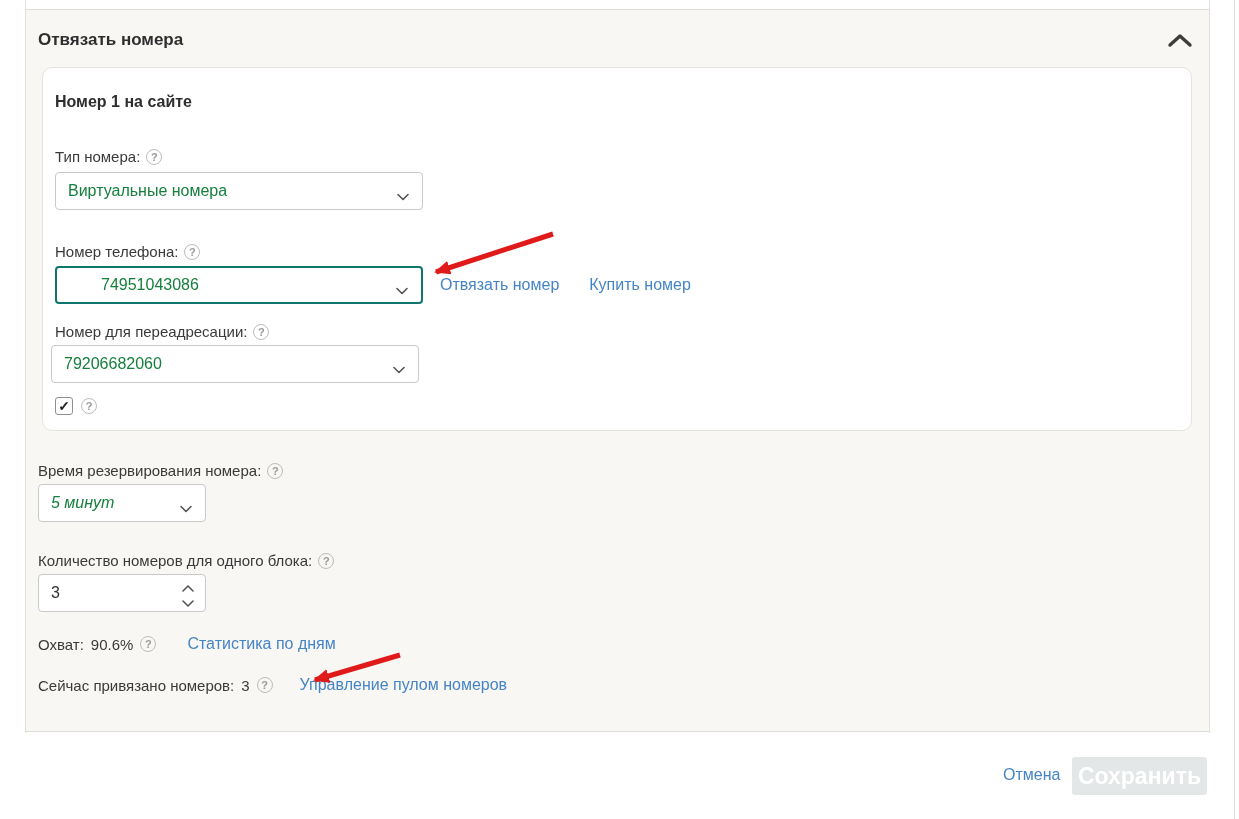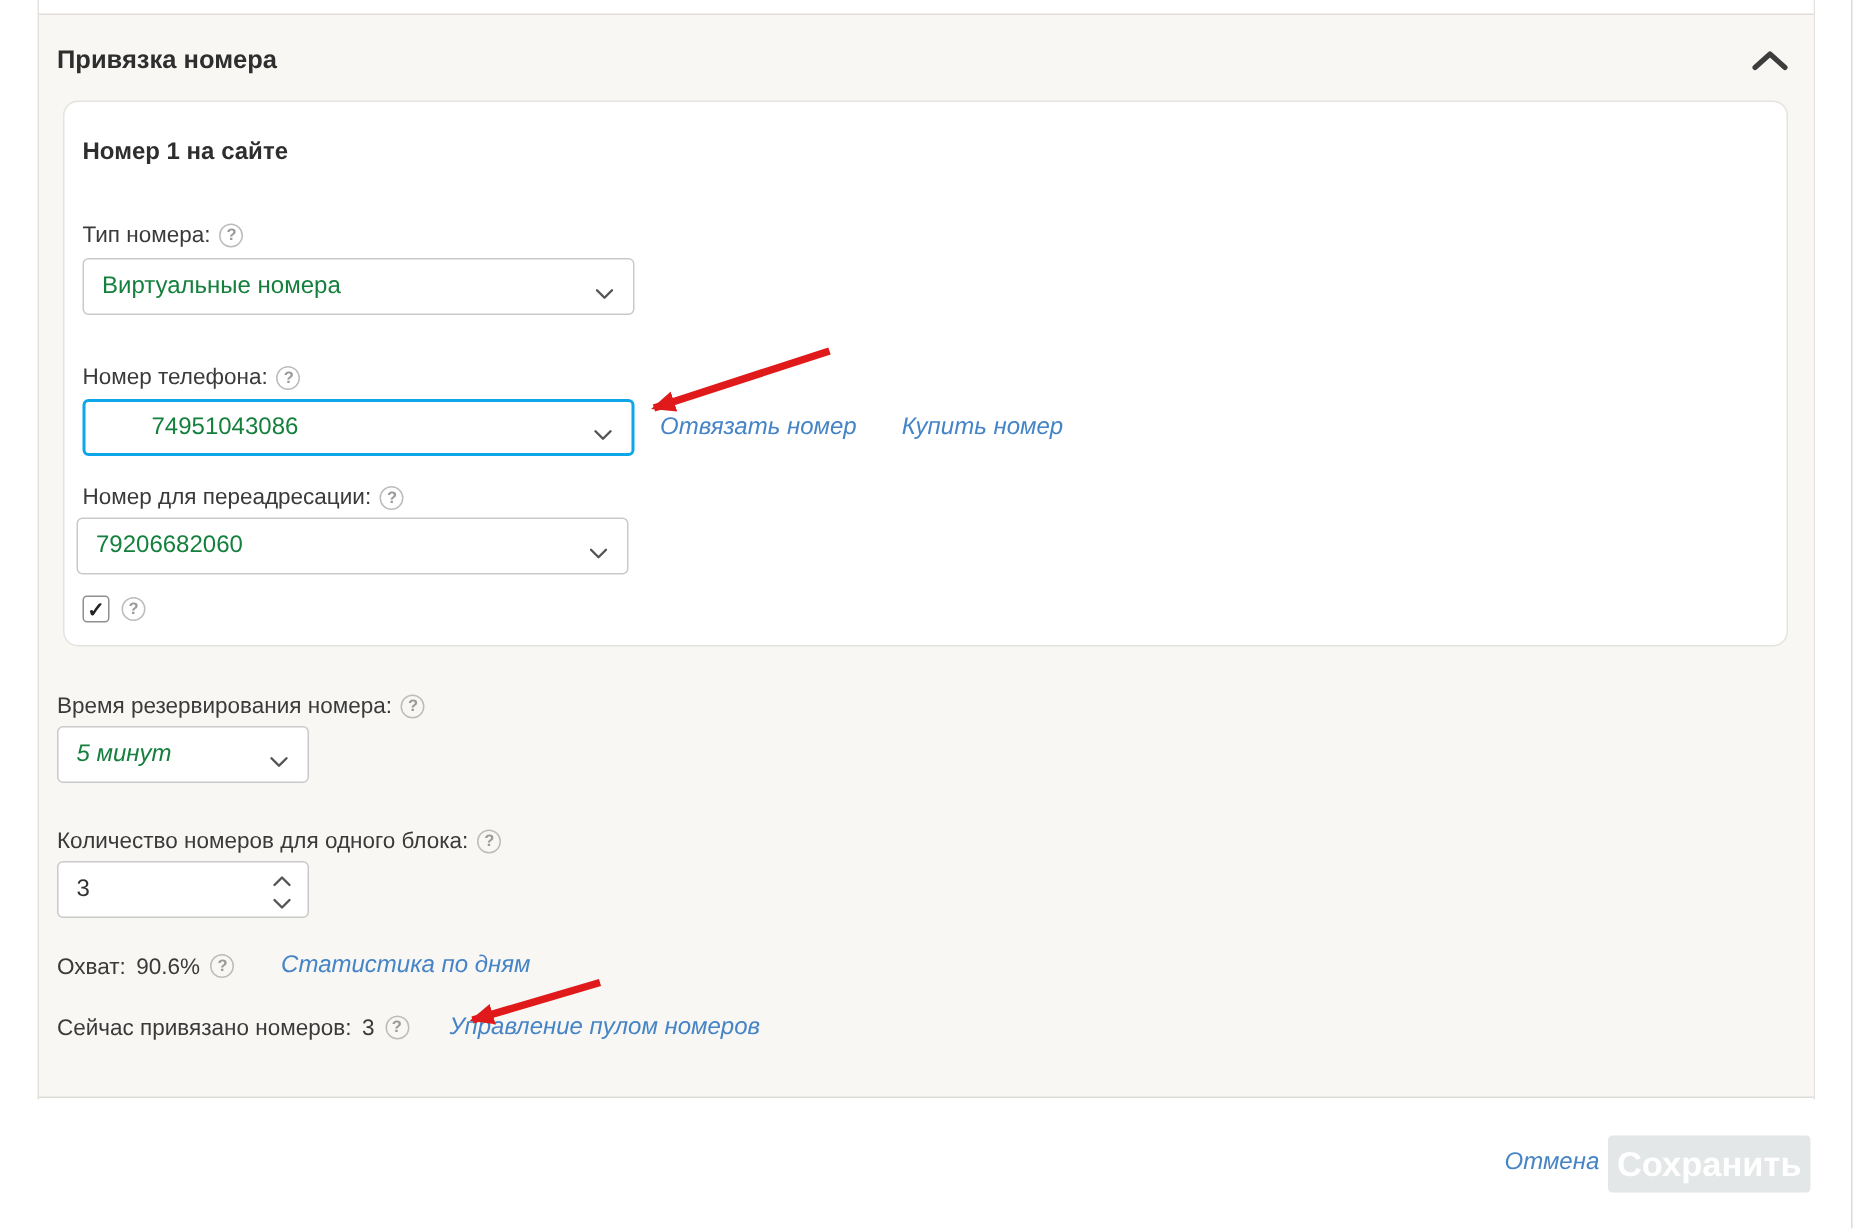--- a/index.html
+++ b/index.html
@@ -33,25 +33,25 @@
     display:inline-flex; align-items:center; justify-content:center;
     width:16px; height:16px; border:1px solid #bcbcbc; border-radius:50%;
     color:#9a9a9a; font-size:11px; font-weight:bold; background:#fff0; cursor:pointer; flex:0 0 auto;
   }
   .select {
     position:absolute; width:368px; height:38px; background:#fff;
     border:1px solid #c9c9c9; border-radius:4px; display:flex; align-items:center;
     padding:0 34px 0 12px; font-size:16px; color:#15803d; cursor:pointer;
   }
   .select .chev { position:absolute; right:13px; top:50%; margin-top:-4px; }
-  .select.green { border:2px solid #0ea5e9;padding-left:44px; }
+  .select.green { border:2px solid #0f766e;padding-left:44px; }
   .select.small { width:168px;font-style:italic; }
 
   .links-row { position:absolute; left:397px; top:198px; height:38px; display:flex; align-items:center; gap:30px; }
-  a.link { color:#4584c6; text-decoration:none; font-size:16px; cursor:pointer;font-style:italic; }
+  a.link { color:#4584c6; text-decoration:none; font-size:16px; cursor:pointer; }
 
   .chk-row { position:absolute; left:12px; top:329px; display:flex; align-items:center; gap:8px; }
   .checkbox {
     width:18px; height:18px; background:#fff; border:1px solid #8f8f8f; border-radius:3px;
     display:flex; align-items:center; justify-content:center; cursor:pointer;
     font-size:14px; font-weight:bold; color:#222; line-height:1;
   }
   .chk-label { font-size:15px; color:#3a3a3a; }
 
   .numinput {
@@ -74,21 +74,21 @@
 </style>
 </head>
 <body>
 
 <div class="page">
 
   <div class="accordion">
     <div class="prev-strip"></div>
 
     <div class="section">
-      <div class="sec-title">Привязка номера</div>
+      <div class="sec-title">Отвязать номера</div>
 
       <div class="collapse-btn">
         <svg width="26" height="16" viewBox="0 0 26 16">
           <polyline points="3,13 13,4 23,13" fill="none" stroke="#3d3d3d" stroke-width="3.4" stroke-linecap="round" stroke-linejoin="round"></polyline>
         </svg>
       </div>
 
       <div class="card">
         <div class="card-title">Номер 1 на сайте</div>
 

